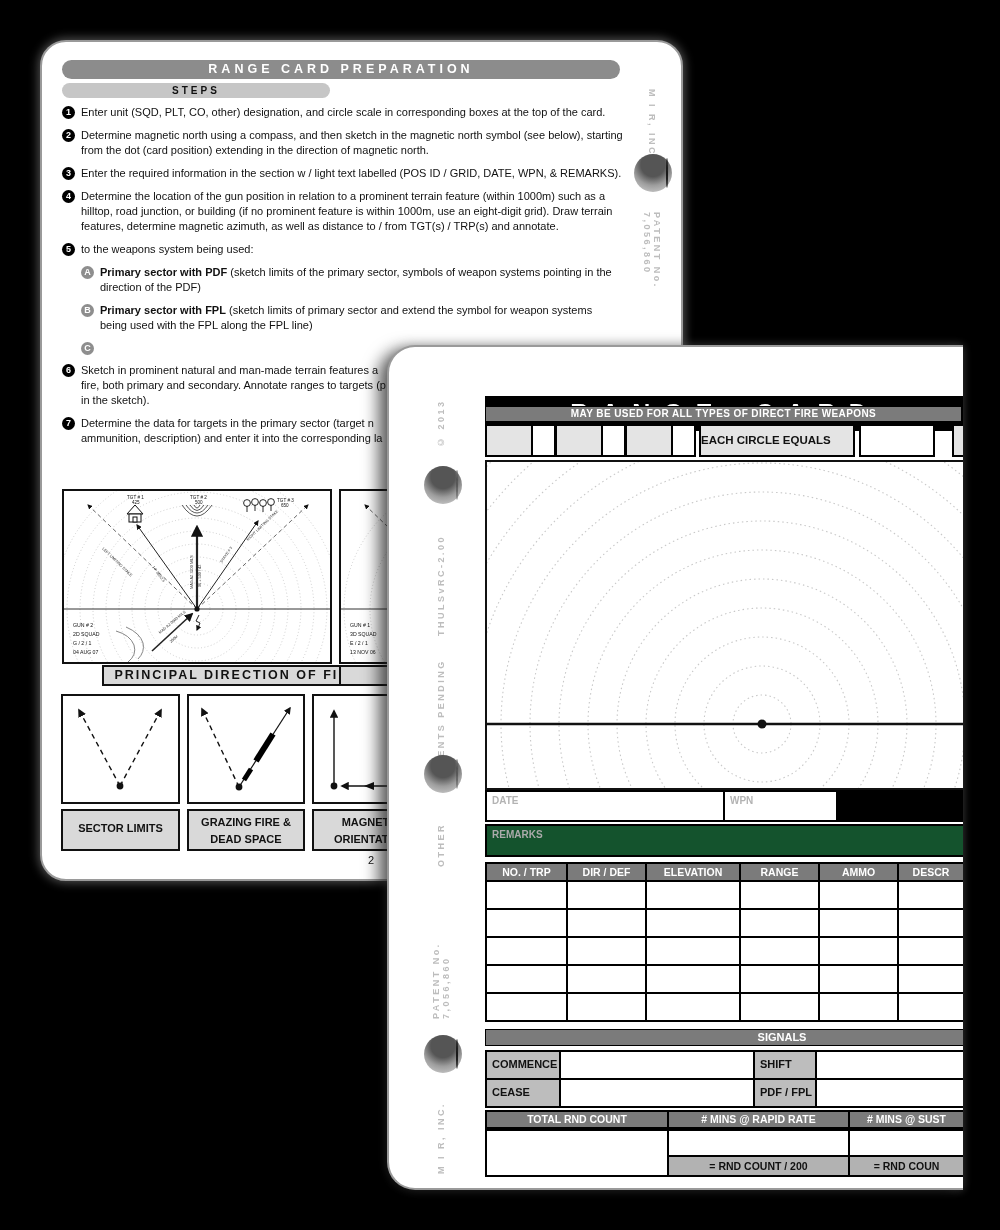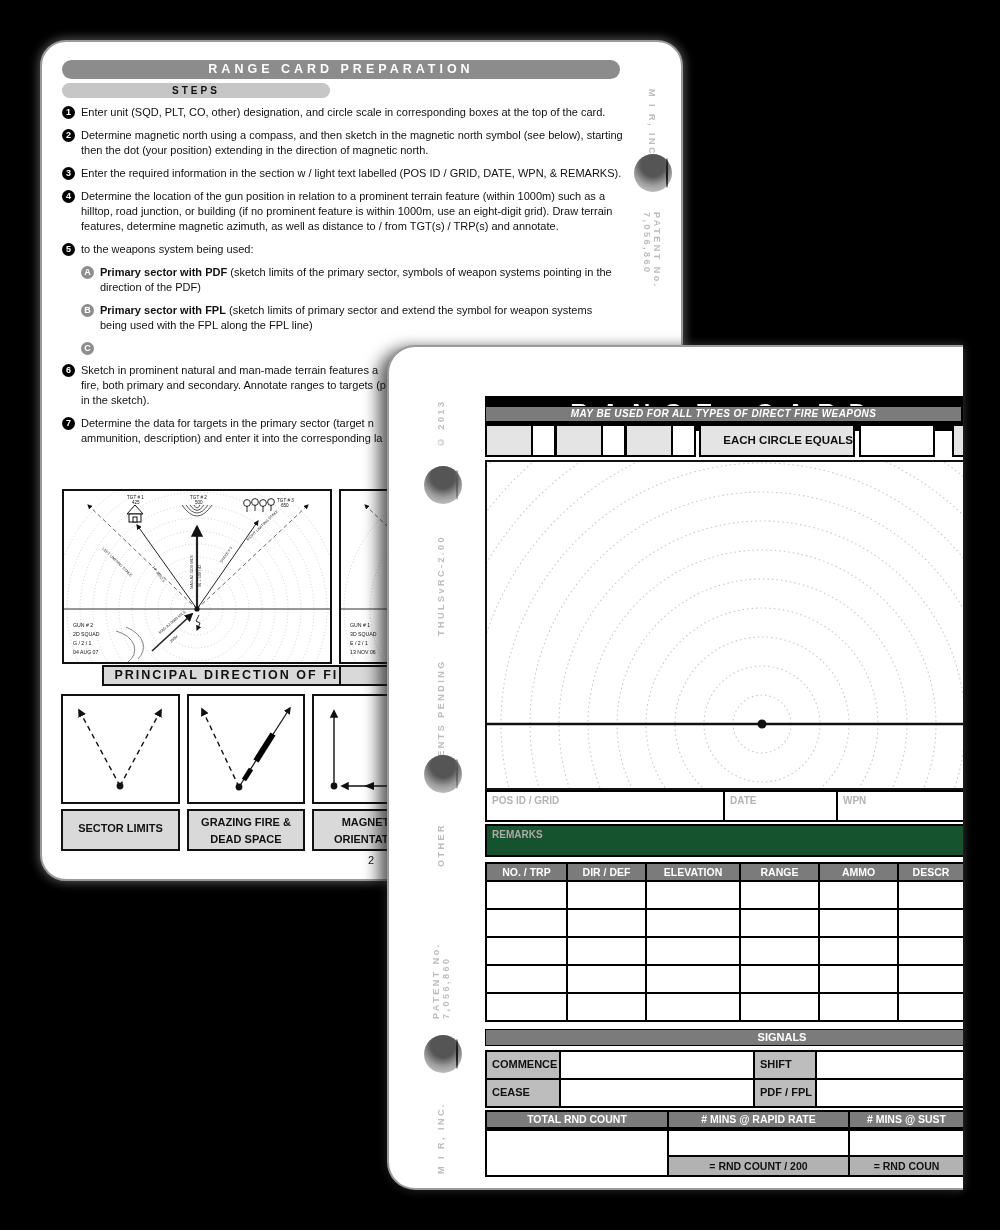--- a/index.html
+++ b/index.html
@@ -45,26 +45,26 @@
         padding-bottom:3px;width:26px;}
   .hole-lines{position:absolute;left:13px;top:0;width:8px;height:100%;
         border-left:2px solid #333;border-right:2px solid #333;}
 
   
   .front-card{left:387px;top:345px;width:576px;height:845px;border-radius:28px 0 0 28px;border-right:none;
               box-shadow:-9px 4px 16px rgba(0,0,0,.6),0 0 10px rgba(170,170,170,.4);}
   .fc-title{left:96px;top:20px;width:480px;height:35px;background:#000;color:#fff;font-weight:bold;
             font-size:25px;letter-spacing:13px;word-spacing:10px;text-align:center;line-height:35px;margin-top:29px;}
   .fc-sub{left:96px;top:59px;width:477px;height:16px;background:#7b7b7b;border:1px solid #000;box-sizing:border-box;
-          color:#fff;font-weight:bold;font-size:10px;letter-spacing:.4px;text-align:center;line-height:14px;font-style:italic;}
+          color:#fff;font-weight:bold;font-size:10px;letter-spacing:.4px;text-align:center;line-height:14px;}
   .pair{position:absolute;top:77px;height:33px;display:grid;grid-template-columns:44px 21px;gap:2px;
         background:#000;padding:2px;box-sizing:border-box;}
   .pair .g{background:#e4e4e4;} .pair .w{background:#fff;}
   .ecq{left:310px;top:77px;width:156px;height:33px;background:#e4e4e4;border:2px solid #000;box-sizing:border-box;
-       color:#111;font-weight:bold;font-size:11.5px;text-align:right;line-height:29px;}
+       color:#111;font-weight:bold;font-size:11.5px;text-align:left;line-height:29px;}
   .wbox{top:77px;height:33px;background:#fff;border:2px solid #000;box-sizing:border-box;}
   .gcut{left:563px;top:77px;width:20px;height:33px;background:#e4e4e4;border:2px solid #000;box-sizing:border-box;}
   .plot{left:96px;top:113px;width:480px;height:330px;border:2px solid #111;box-sizing:border-box;background:#fff;}
   .fgrid{position:absolute;display:grid;gap:2px;background:#000;padding:2px;box-sizing:border-box;}
   .cell{background:#fff;position:relative;}
   .cell .flabel{position:absolute;left:5px;top:3px;font-size:10px;font-weight:600;color:#b3b3b3;}
   .remarks{left:96px;top:477px;width:480px;height:33px;background:#14532d;border:2px solid #000;box-sizing:border-box;}
   .remarks .flabel{position:absolute;left:5px;top:3px;font-size:10px;font-weight:600;color:#ababab;}
   .hcell{background:#7b7b7b;color:#fff;font-weight:bold;font-size:10.5px;text-align:center;line-height:16px;}
   .bar{position:absolute;background:#7b7b7b;border:1px solid #000;box-sizing:border-box;color:#fff;
@@ -86,21 +86,21 @@
       <div class="step">
         <span class="badge">1</span>
         <div>
             <div class="sline">Enter unit (SQD, PLT, CO, other) designation, and circle scale in corresponding boxes at the top of the card.</div>
           </div>
       </div>
       <div class="step">
         <span class="badge">2</span>
         <div>
           <div class="sline">Determine magnetic north using a compass, and then sketch in the magnetic north symbol (see below), starting</div>
-          <div class="sline">then the dot (your position) extending in the direction of magnetic north.</div>
+          <div class="sline">from the dot (card position) extending in the direction of magnetic north.</div>
         </div>
       </div>
       <div class="step">
         <span class="badge">3</span>
         <div>
             <div class="sline">Enter the required information in the section w / light text labelled (POS ID / GRID, DATE, WPN, &amp; REMARKS).</div>
           </div>
       </div>
       <div class="step">
         <span class="badge">4</span>
@@ -382,23 +382,20 @@
           <circle cx="275" cy="262" r="377"></circle>
             <circle cx="275" cy="262" r="406"></circle>
         </g>
         <line x1="0" y1="262" x2="476" y2="262" stroke="#111" stroke-width="2.4"></line>
         <circle cx="275" cy="262" r="4.5" fill="#111"></circle>
       </svg>
     </div>
 
     <div class="fgrid" style="left:96px;top:443px;width:480px;grid-template-columns:236px 111px 1fr;grid-template-rows:28px;">
       <div class="cell">
-          <span class="flabel">POS ID / GRID</span>
-        </div>
-      <div class="cell">
           <span class="flabel">DATE</span>
         </div>
       <div class="cell">
           <span class="flabel">WPN</span>
         </div>
     </div>
     <div class="abs remarks">
         <span class="flabel">REMARKS</span>
       </div>
 

